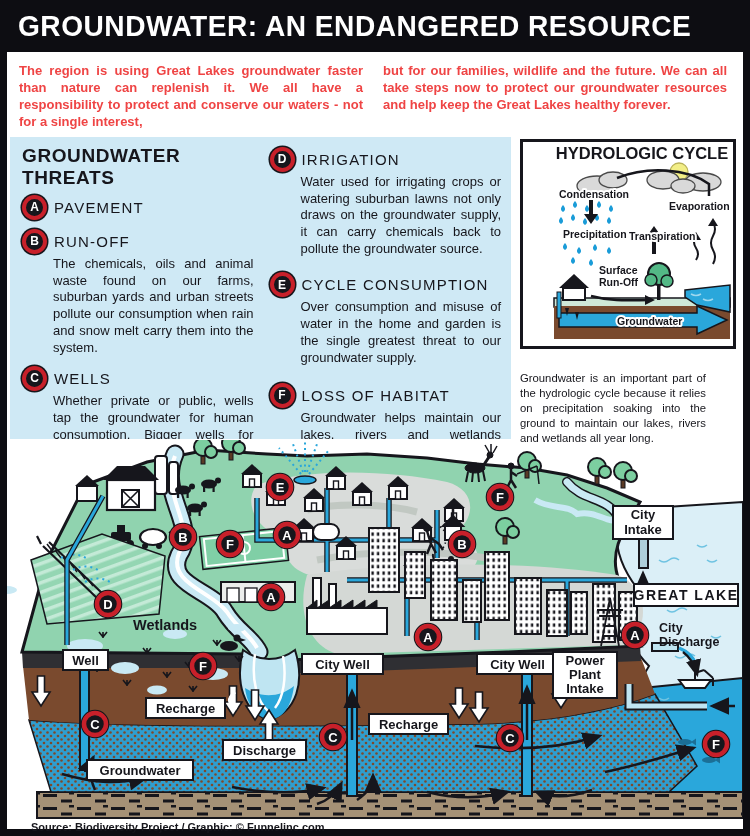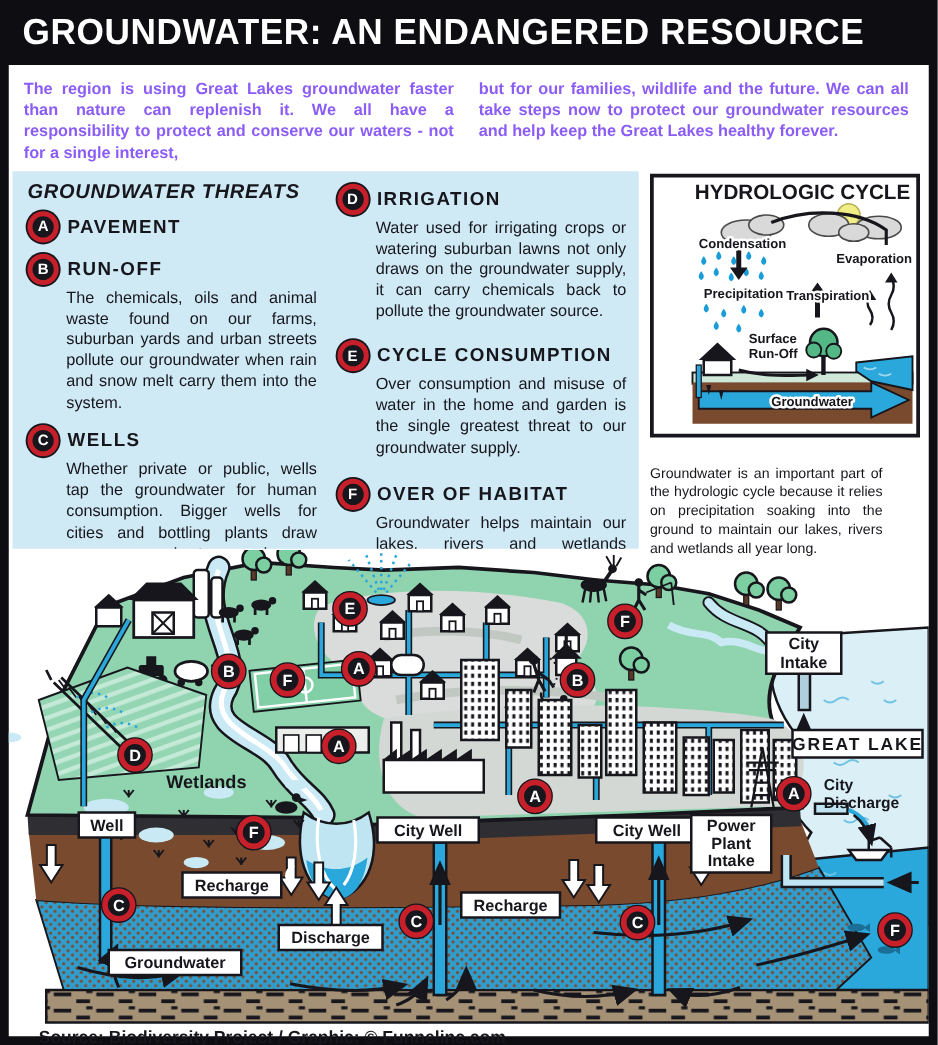--- a/index.html
+++ b/index.html
@@ -2,35 +2,35 @@
 <html><head>
 <meta charset="utf-8">
 <style>
   html,body{margin:0;padding:0;}
   body{width:750px;height:836px;background:#0d0d12;font-family:"Liberation Sans",sans-serif;}
   .frame{position:relative;width:750px;height:836px;background:#0d0d12;overflow:hidden;}
   .titlebar{position:absolute;top:0;left:0;right:0;height:52px;display:flex;align-items:center;padding-left:18px;box-sizing:border-box;}
   .title{color:#ffffff;font-size:29px;font-weight:700;letter-spacing:.5px;transform:scaleX(.97);transform-origin:left;white-space:nowrap;}
   .content{position:absolute;top:52px;left:7px;right:7px;bottom:7px;background:#ffffff;}
   .intro{display:flex;gap:20px;padding:10px 16px 6px 12px;}
-  .intro p{margin:0;flex:1;font-size:13px;font-weight:700;line-height:1.32;text-align:justify;color:#8b5cf6;}
+  .intro p{margin:0;flex:1;font-size:13px;font-weight:700;line-height:1.32;text-align:justify;color:#ef4444;}
   .mid{display:flex;padding:0 3px;height:302px;}
   .threats-panel{background:#cfe9f5;width:538px;box-sizing:border-box;padding:7px 10px 4px 12px;display:flex;gap:16px;overflow:hidden;}
   .tcol{flex:1;min-width:0;}
-  .threats-heading{font-size:16px;font-weight:700;letter-spacing:.6px;color:#16161c;margin:1px 0 6px;font-style:italic;}
+  .threats-heading{font-size:19px;font-weight:700;letter-spacing:.6px;color:#16161c;margin:1px 0 6px;}
   .threat{margin-bottom:9px;}
   .threat-head{display:flex;align-items:center;gap:7px;margin-bottom:2px;}
   .badge{flex:0 0 auto;width:17px;height:17px;border-radius:50%;background:#16161c;border:4px solid #c8202a;box-shadow:0 0 0 1.5px #16161c;color:#fff;display:flex;align-items:center;justify-content:center;font-size:12px;font-weight:700;line-height:1;}
-  .threat-title{font-size:15px;font-weight:700;letter-spacing:1.2px;color:#16161c;white-space:nowrap;}
+  .threat-title{font-size:15px;font-weight:400;letter-spacing:1.2px;color:#16161c;white-space:nowrap;}
   .threat-body{font-size:13px;line-height:1.3;color:#16161c;margin:0 0 0 31px;text-align:justify;}
   .right-col{flex:1;padding:2px 4px 0 9px;}
   .cycle-box{border:3px solid #16161c;background:#fff;width:182px;padding-left:28px;}
   .cycle-caption{font-size:11.3px;line-height:1.33;color:#16161c;margin:22px 2px 0 0;text-align:justify;width:186px;}
   .illus{display:block;margin-top:1px;}
-  .source{font-size:14px;font-weight:700;color:#16161c;padding:1px 0 0 24px;}
+  .source{font-size:11px;font-weight:700;color:#16161c;padding:1px 0 0 24px;}
   svg text{font-family:"Liberation Sans",sans-serif;}
   .lblbox{fill:#ffffff;stroke:#16161c;stroke-width:2;}
   .lbltxt{font-size:13px;font-weight:700;fill:#16161c;text-anchor:middle;}
   .chip{font-size:10.5px;font-weight:700;fill:#16161c;paint-order:stroke;stroke:#ffffff;stroke-width:4;stroke-linejoin:round;}
   .badgetxt{font-size:13px;font-weight:700;fill:#ffffff;text-anchor:middle;}
 </style>
 </head>
 <body>
 
 <div class="frame">
@@ -52,21 +52,21 @@
             <div class="threat-head">
               <span class="badge">A</span>
               <span class="threat-title">PAVEMENT</span>
             </div>
           </div>
           <div class="threat">
             <div class="threat-head">
               <span class="badge">B</span>
               <span class="threat-title">RUN-OFF</span>
             </div>
-            <p class="threat-body">The chemicals, oils and animal waste found on our farms, suburban yards and urban streets pollute our groundwater when rain and snow melt carry them into the system.</p>
+            <p class="threat-body">The chemicals, oils and animal waste found on our farms, suburban yards and urban streets pollute our consumption when rain and snow melt carry them into the system.</p>
           </div>
           <div class="threat">
             <div class="threat-head">
               <span class="badge">C</span>
               <span class="threat-title">WELLS</span>
             </div>
             <p class="threat-body">Whether private or public, wells tap the groundwater for human consumption. Bigger wells for cities and bottling plants draw more groundwater and can actually reverse the flow, pulling water from a broad area.</p>
           </div>
         </div>
         <div class="tcol">
@@ -80,21 +80,21 @@
           <div class="threat" style="margin-top:14px;">
             <div class="threat-head">
               <span class="badge">E</span>
               <span class="threat-title">CYCLE CONSUMPTION</span>
             </div>
             <p class="threat-body">Over consumption and misuse of water in the home and garden is the single greatest threat to our groundwater supply.</p>
           </div>
           <div class="threat" style="margin-top:16px;">
             <div class="threat-head">
               <span class="badge">F</span>
-              <span class="threat-title">OVER OF HABITAT</span>
+              <span class="threat-title">LOSS OF HABITAT</span>
             </div>
             <p class="threat-body">Groundwater helps maintain our lakes, rivers and wetlands providing important wildlife habitat and waters for recreation. Open green spaces, from unspoiled forests to soccer fields, also provide “recharge zones” for groundwater.</p>
           </div>
         </div>
       </div>
 
       <div class="right-col">
         <div class="cycle-box">
           <svg width="182" height="200" viewBox="0 0 182 200">
             <text x="91" y="17" text-anchor="middle" font-size="16.5" font-weight="700" fill="#16161c">HYDROLOGIC CYCLE</text>

